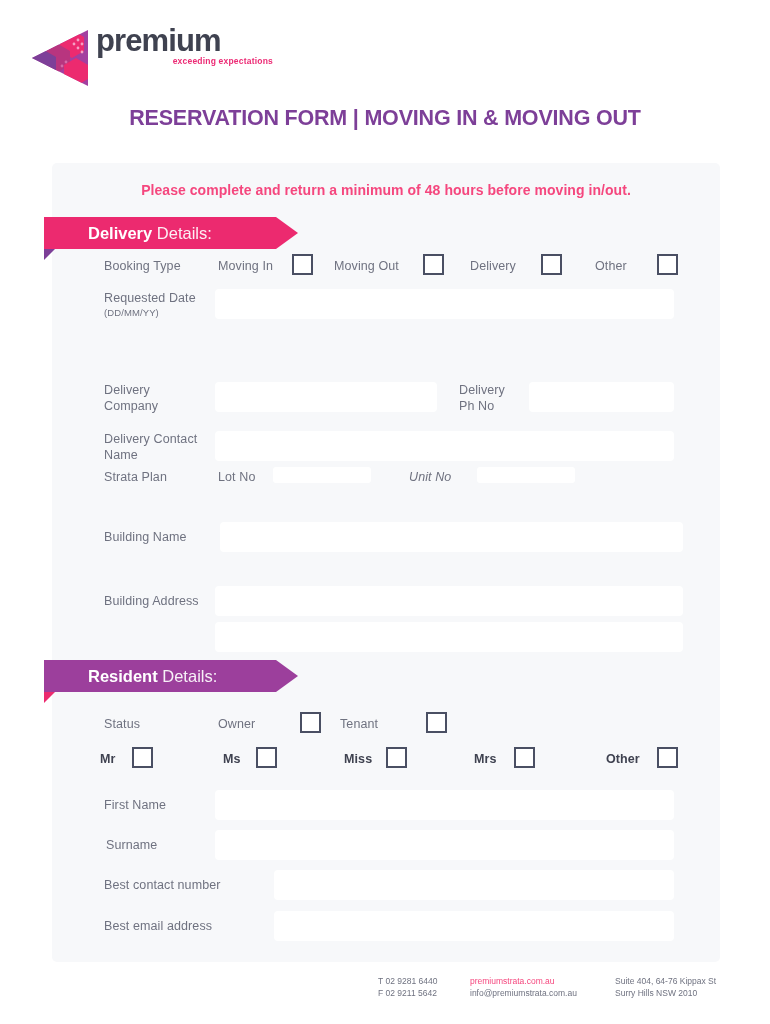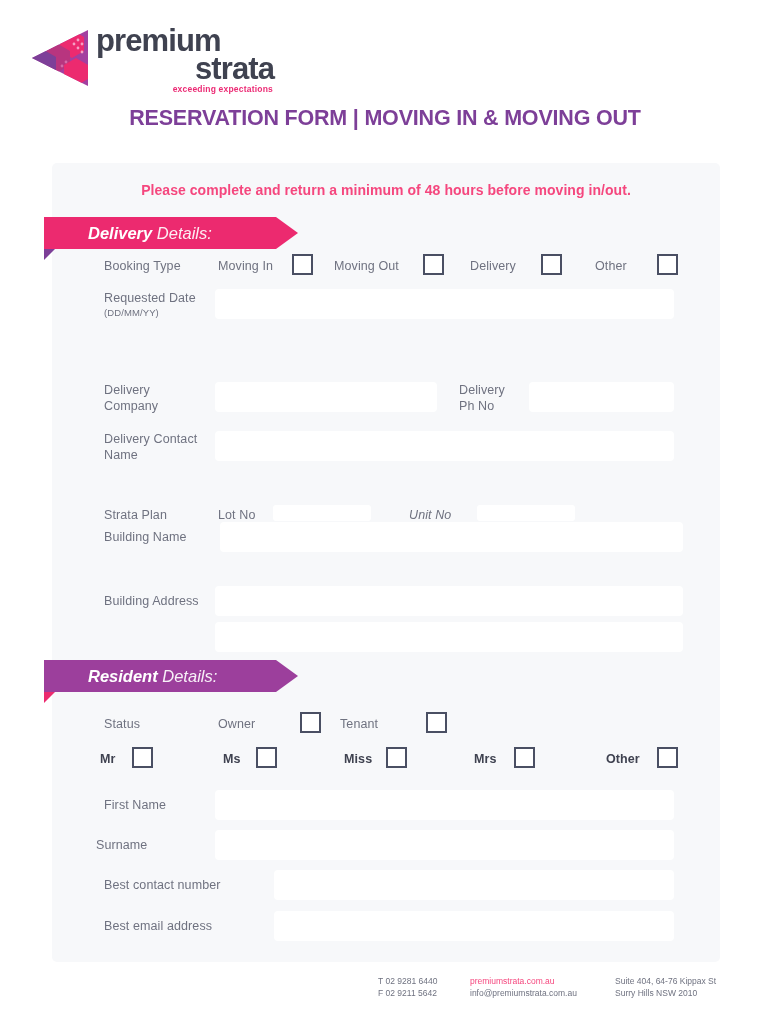--- a/index.html
+++ b/index.html
@@ -134,21 +134,20 @@
   }
   .ribbon-label {
     position: absolute;
     left: 44px;
     top: 0;
     height: 16px;
     line-height: 32px;
     font-size: 16.5px;
     color: #ffffff;
     white-space: nowrap;
-    font-style: italic;
   }
   .ribbon-label .strong {
     font-weight: bold;
   }
   .ribbon-label .light {
     font-weight: normal;
     opacity: 0.92;
   }
 
   .ribbon-delivery { top: 54px; }
@@ -246,21 +245,20 @@
         <circle cx="50" cy="20" r="1.4" fill="#f5a0c4"></circle>
         <circle cx="54" cy="24" r="1.4" fill="#f5a0c4"></circle>
         <circle cx="46" cy="16" r="1.4" fill="#f5a0c4"></circle>
         <circle cx="38" cy="34" r="1.4" fill="#d66aa8"></circle>
         <circle cx="34" cy="38" r="1.4" fill="#d66aa8"></circle>
       </g>
     </svg>
   </div>
   <div class="logo-text">
     <span class="lt-premium">premium</span>
-    <span class="lt-strata">strata</span>
     <span class="lt-tag">exceeding expectations</span>
   </div>
 </div>
 
 <div class="page-title">RESERVATION FORM | MOVING IN &amp; MOVING OUT</div>
 
 <div class="card">
 
   <div class="notice">Please complete and return a minimum of 48 hours before moving in/out.</div>
 
@@ -306,21 +304,21 @@
     <span class="lbl" style="left:407px; top:16px;">Ph No</span>
     <span class="box" style="left:477px; top:0px; width:145px;"></span>
   </div>
 
   <div class="row" style="top:268px;">
     <span class="lbl" style="left:52px; top:0px;">Delivery Contact</span>
     <span class="lbl" style="left:52px; top:16px;">Name</span>
     <span class="box" style="left:163px; top:0px; width:459px;"></span>
   </div>
 
-  <div class="row" style="top:344px;text-align:right;">
+  <div class="row" style="top:306px;text-align:right;">
     <span class="lbl" style="left:52px; top:0px;">Strata Plan</span>
 
     <span class="lbl" style="left:166px; top:0px;">Lot No</span>
     <span class="box short" style="left:221px; top:-2px; width:98px;"></span>
 
     <span class="lbl" style="left:357px; top:0px;font-style:italic;">Unit No</span>
     <span class="box short" style="left:425px; top:-2px; width:98px;"></span>
   </div>
 
   <div class="row" style="top:359px;">
@@ -370,21 +368,21 @@
     <span class="lbl dark" style="left:554px; top:7px;">Other</span>
     <span class="chk" style="left:605px; top:3px;"></span>
   </div>
 
   <div class="row" style="top:627px;">
     <span class="lbl" style="left:52px; top:7px;">First Name</span>
     <span class="box" style="left:163px; top:0px; width:459px;"></span>
   </div>
 
   <div class="row" style="top:667px;">
-    <span class="lbl" style="left:44px; top:7px;">Surname</span>
+    <span class="lbl" style="left:54px; top:7px;">Surname</span>
     <span class="box" style="left:163px; top:0px; width:459px;"></span>
   </div>
 
   <div class="row" style="top:707px;">
     <span class="lbl" style="left:52px; top:7px;">Best contact number</span>
     <span class="box" style="left:222px; top:0px; width:400px;"></span>
   </div>
 
   <div class="row" style="top:748px;">
     <span class="lbl" style="left:52px; top:7px;text-align:center;">Best email address</span>

